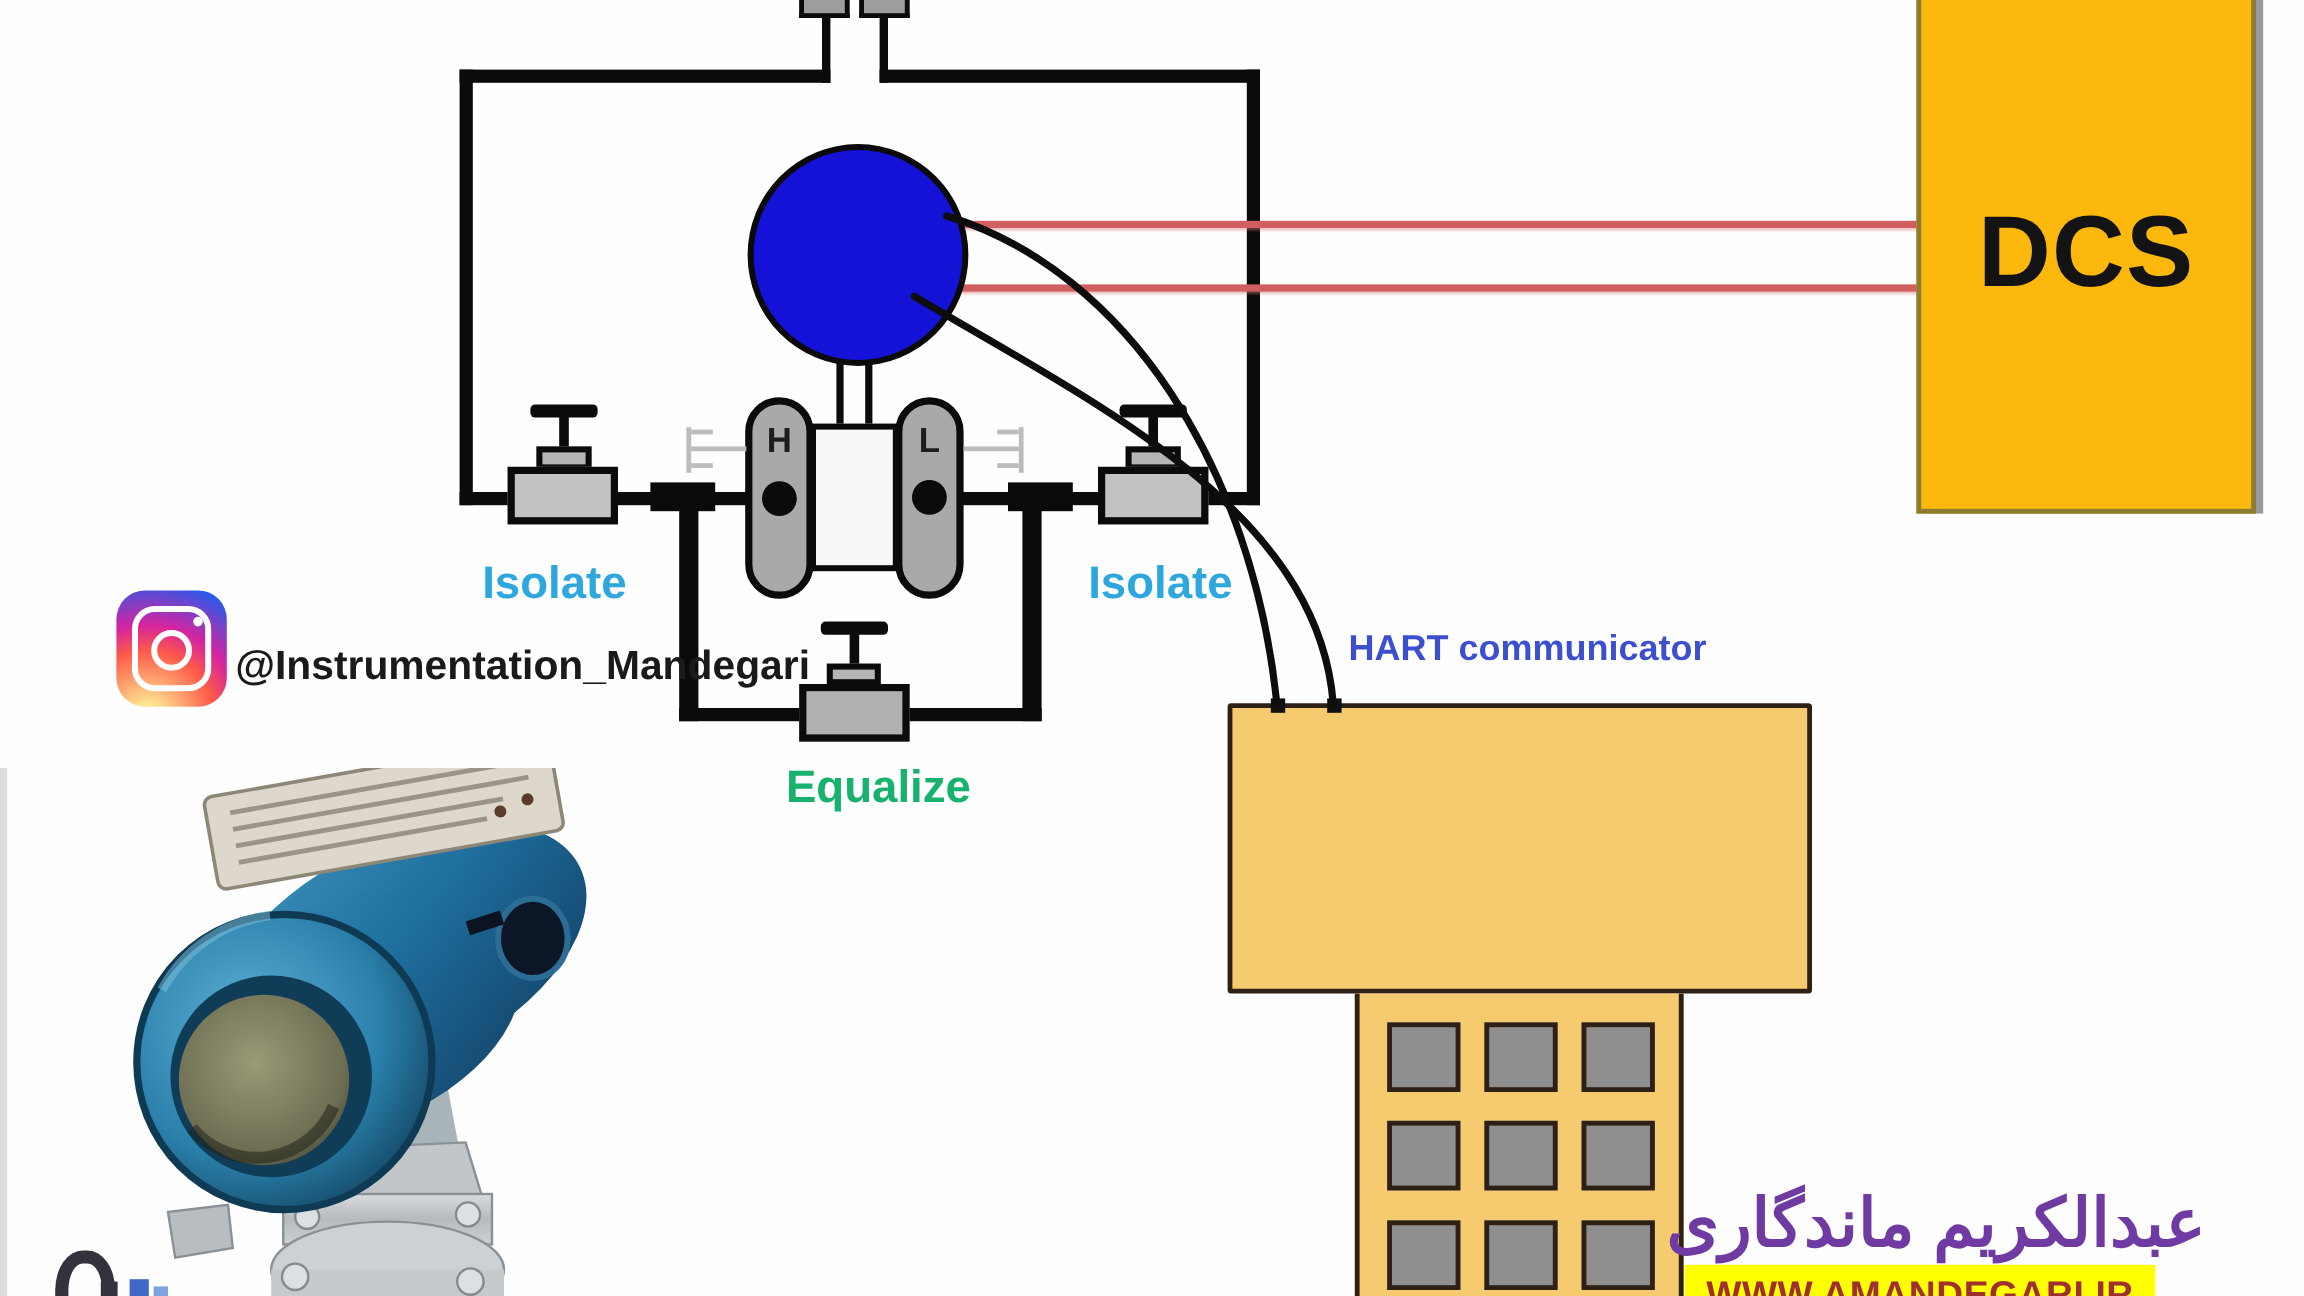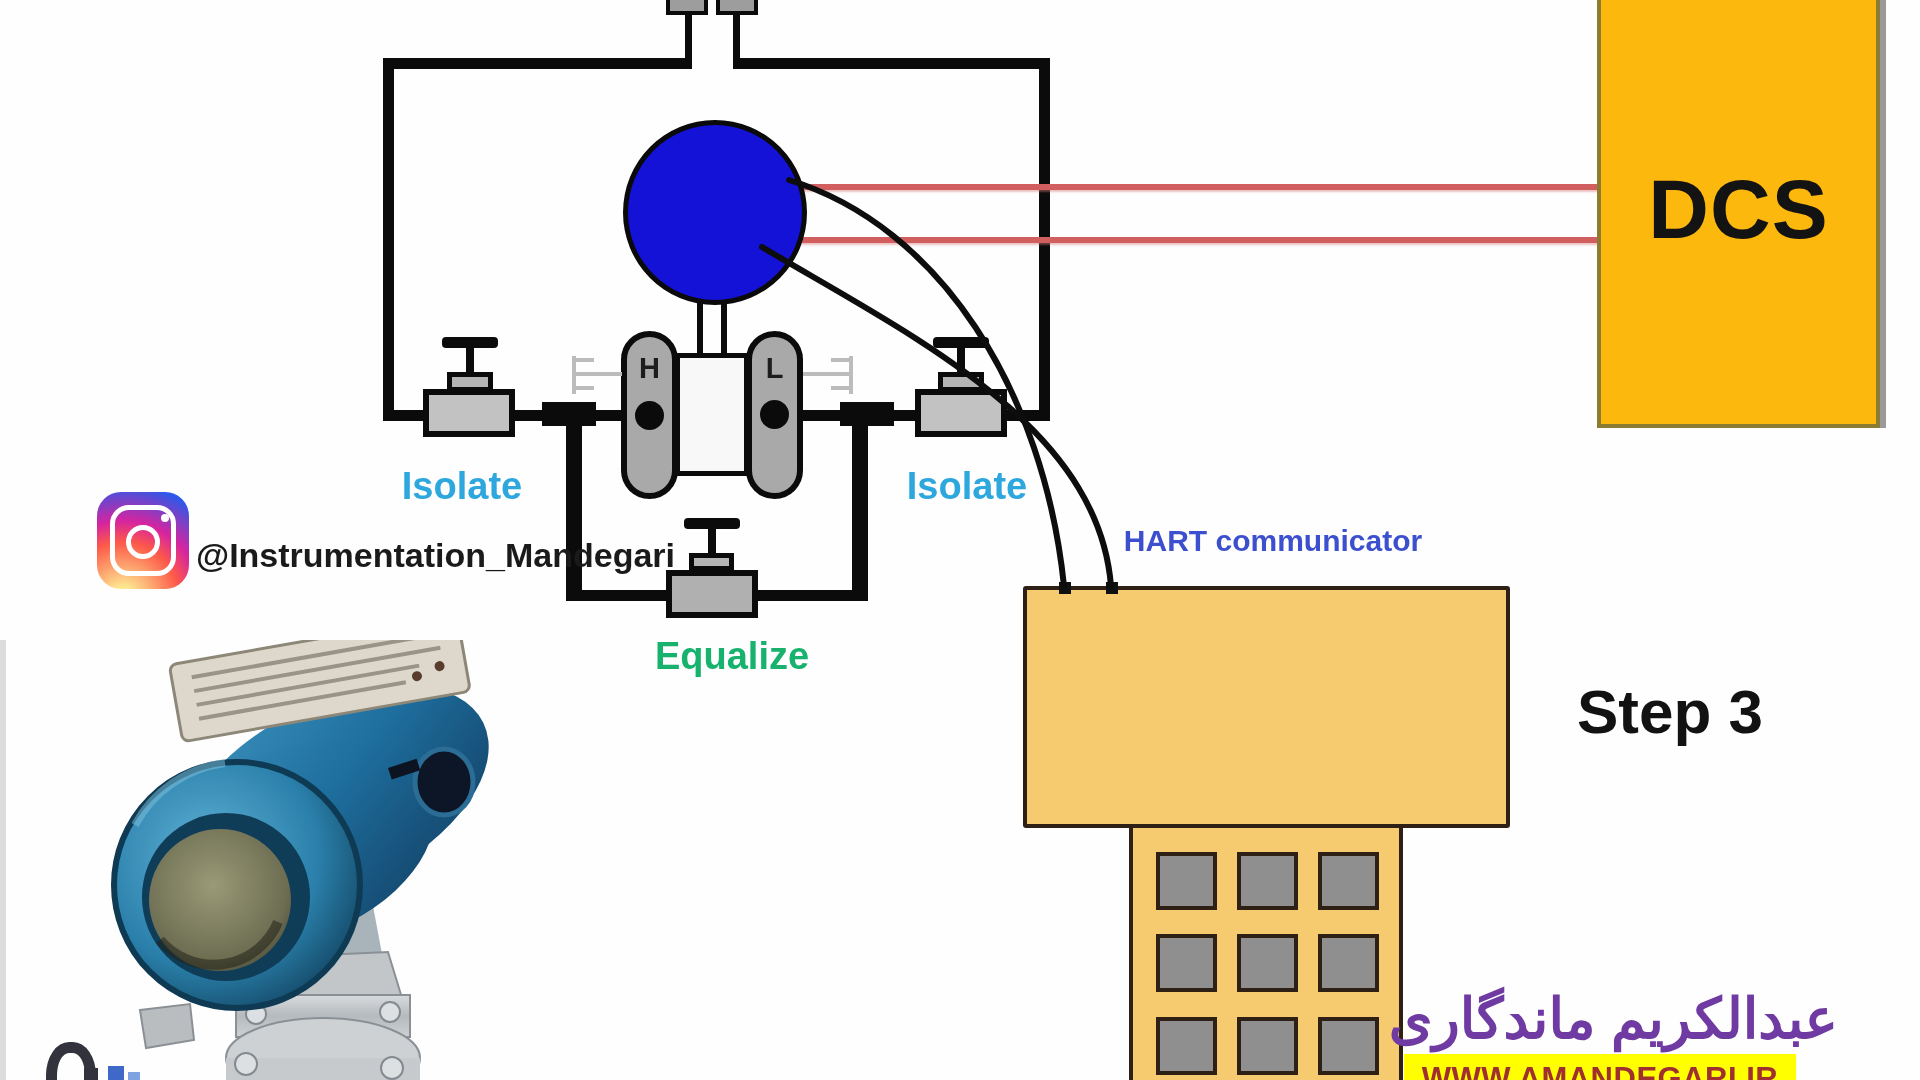--- a/index.html
+++ b/index.html
@@ -168,21 +168,20 @@
   <div class="key" style="left:1318px;top:934px;"></div>
   <div class="key" style="left:1156px;top:1017px;"></div>
   <div class="key" style="left:1237px;top:1017px;"></div>
   <div class="key" style="left:1318px;top:1017px;"></div>
 
   <svg class="abs" style="left:0;top:0;pointer-events:none;" width="1920" height="1080" viewBox="0 0 1920 1080">
     <path d="M 789 180 C 940 226 1044 392 1064 586" fill="none" stroke="#0d0d0d" stroke-width="6" stroke-linecap="round"></path>
     <path d="M 762 247 C 908 334 1098 424 1111 586" fill="none" stroke="#0d0d0d" stroke-width="6" stroke-linecap="round"></path>
   </svg>
 
-  <div class="lbl lbl-step" style="left:1535px;top:676px;">Step 3</div>
 
   <div class="ig-icon">
     <div class="ig-frame"></div>
     <div class="ig-lens"></div>
     <div class="ig-dot"></div>
   </div>
   <div class="lbl lbl-handle" style="left:196px;top:536px;">@Instrumentation_Mandegari</div>
 
   <div class="photo-edge"></div>
   <svg class="abs" style="left:40px;top:640px;" width="480" height="440" viewBox="0 0 480 440">

